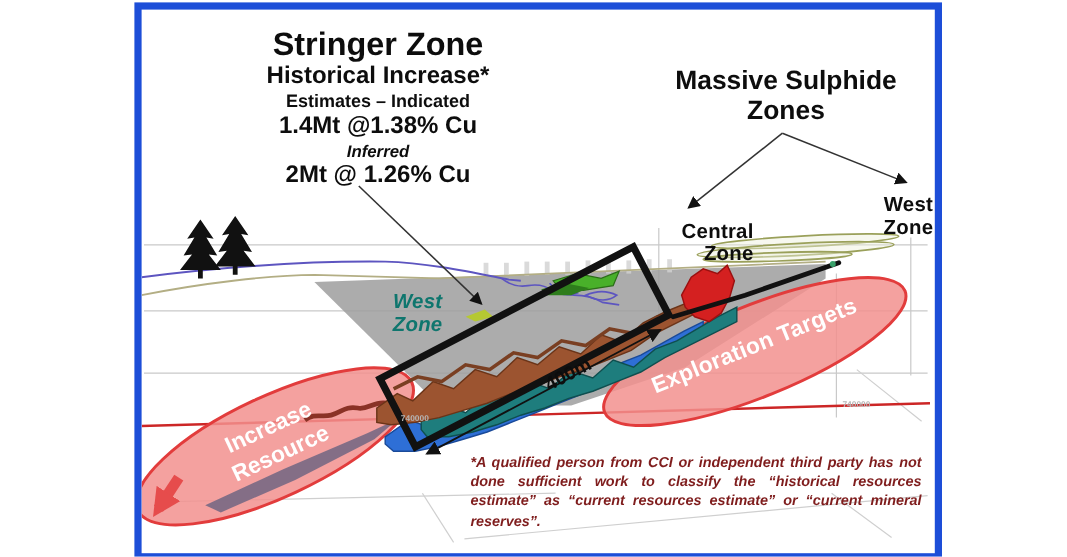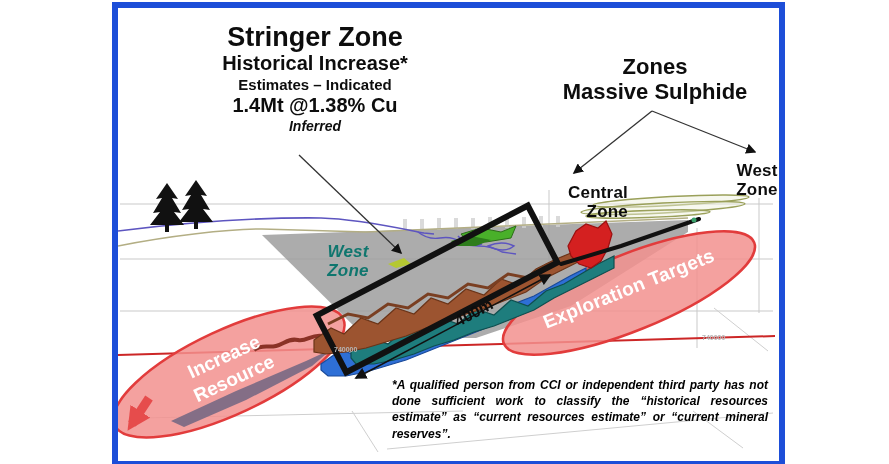--- a/index.html
+++ b/index.html
@@ -26,21 +26,21 @@
   .west-zone{left:178px;top:235px;width:104px;font-style:italic;color:#0f766e;}
   
   .scale-label{left:312px;top:296px;width:88px;font-size:16px;font-weight:bold;
                transform:rotate(-28deg);}
   .explore-label{left:402px;top:270px;width:218px;font-size:19px;font-weight:bold;color:#fff;
                  transform:rotate(-22deg);letter-spacing:.3px;}
   .increase-label{left:41px;top:336px;width:140px;font-size:19px;font-weight:bold;color:#fff;
                   transform:rotate(-25deg);line-height:1.25;}
   
   .footnote{left:274px;top:369px;width:376px;font-size:12px;font-weight:bold;font-style:italic;
-            text-align:justify;line-height:1.35;color:#000000;}
+            text-align:justify;line-height:1.35;color:#7f1d1d;}
   .grid-num{font-size:7px;color:#b5b5b5;font-weight:bold;}
   .grid-num.gl{left:216px;top:338px;}
   .grid-num.gr{left:584px;top:326px;}
 </style>
 </head>
 <body>
 
 <div id="stage">
   <div id="panel">
 
@@ -135,25 +135,26 @@
 
       <line x1="31" y1="390" x2="14" y2="416" stroke="#E64C4C" stroke-width="9" marker-end="url(#mR)"></line>
     </svg>
 
     <div class="txt center stringer-block">
       <div class="s-title">Stringer Zone</div>
       <div class="s-sub">Historical Increase*</div>
       <div class="s-small">Estimates – Indicated</div>
       <div class="s-val">1.4Mt @1.38% Cu</div>
       <div class="s-inf">Inferred</div>
+      <div class="s-val">2Mt @ 1.26% Cu</div>
     </div>
 
     <div class="txt center ms-block">
+      <div>Massive Sulphide</div>
       <div>Zones</div>
-      <div>Massive Sulphide</div>
     </div>
 
     <div class="txt center zone central-zone">
       <div>Central</div>
       <div>Zone</div>
     </div>
     <div class="txt center zone east-zone">
       <div>West</div>
       <div>Zone</div>
     </div>

